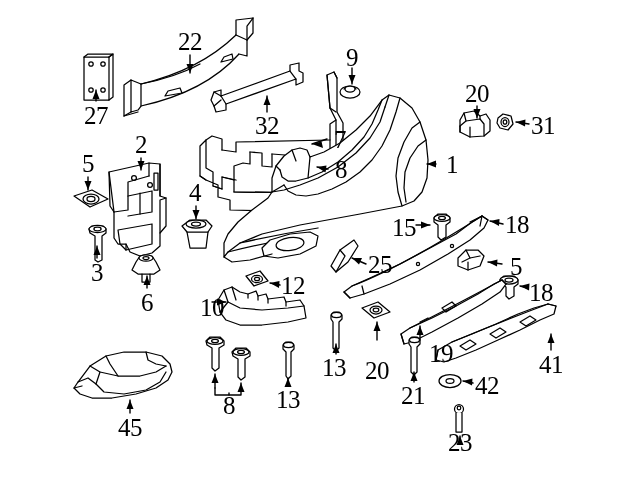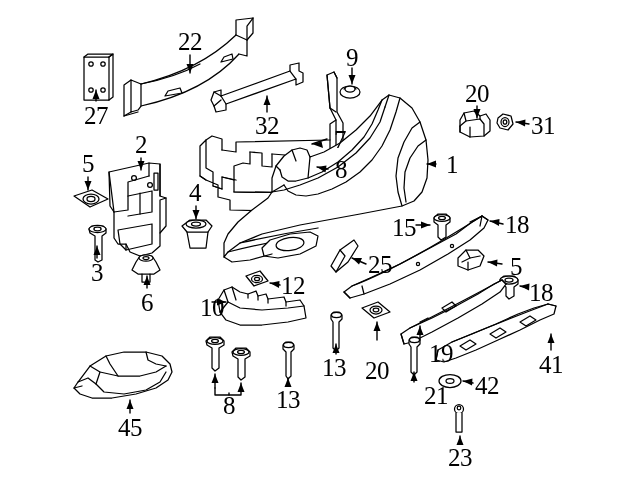--- a/index.html
+++ b/index.html
@@ -445,23 +445,23 @@
   <div class="lbl" style="left:229px;top:405px">8</div>
   <div class="lbl" style="left:293px;top:285px">12</div>
   <div class="lbl" style="left:288px;top:399px">13</div>
   <div class="lbl" style="left:517px;top:224px">18</div>
   <div class="lbl" style="left:404px;top:227px">15</div>
   <div class="lbl" style="left:516px;top:266px">5</div>
   <div class="lbl" style="left:334px;top:367px">13</div>
   <div class="lbl" style="left:441px;top:353px">19</div>
   <div class="lbl" style="left:541px;top:292px">18</div>
   <div class="lbl" style="left:377px;top:370px">20</div>
-  <div class="lbl" style="left:436px;top:395px">21</div>
+  <div class="lbl" style="left:413px;top:395px">21</div>
   <div class="lbl" style="left:551px;top:364px">41</div>
-  <div class="lbl" style="left:460px;top:457px">23</div>
+  <div class="lbl" style="left:460px;top:442px">23</div>
   <div class="lbl" style="left:487px;top:385px">42</div>
   <div class="lbl" style="left:380px;top:264px">25</div>
   <div class="lbl" style="left:190px;top:41px">22</div>
   <div class="lbl" style="left:96px;top:115px">27</div>
   <div class="lbl" style="left:267px;top:125px">32</div>
   <div class="lbl" style="left:130px;top:427px">45</div>
   <div class="lbl" style="left:477px;top:93px">20</div>
   <div class="lbl" style="left:543px;top:125px">31</div>
 
 </div>

